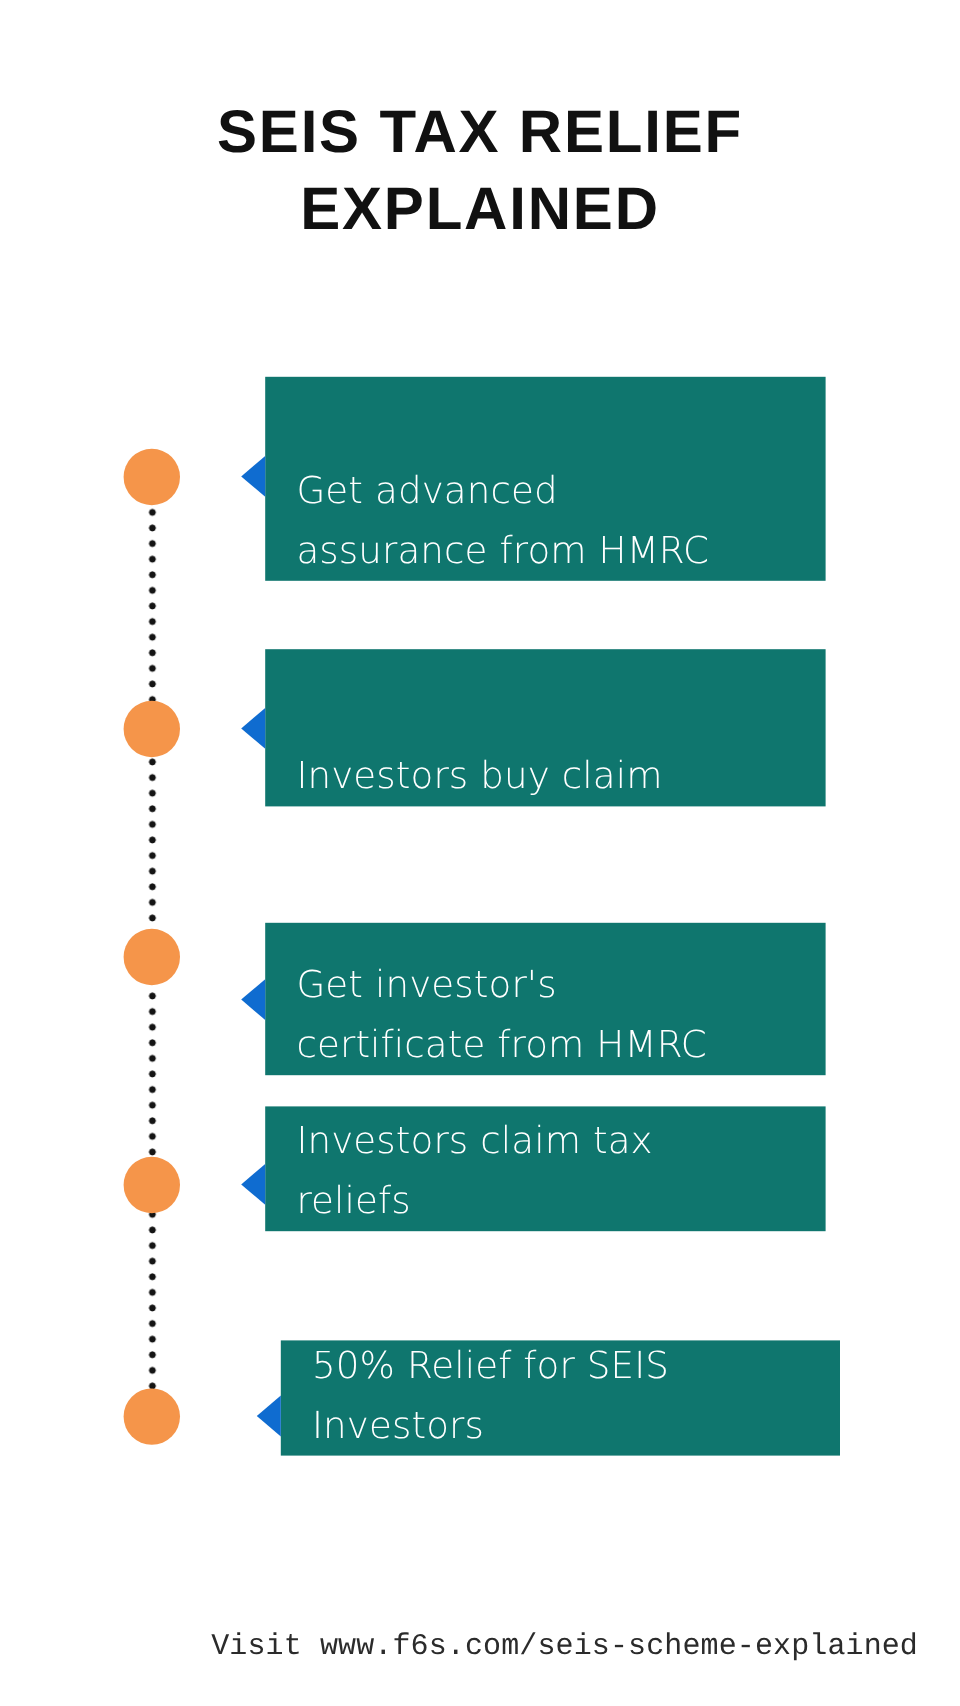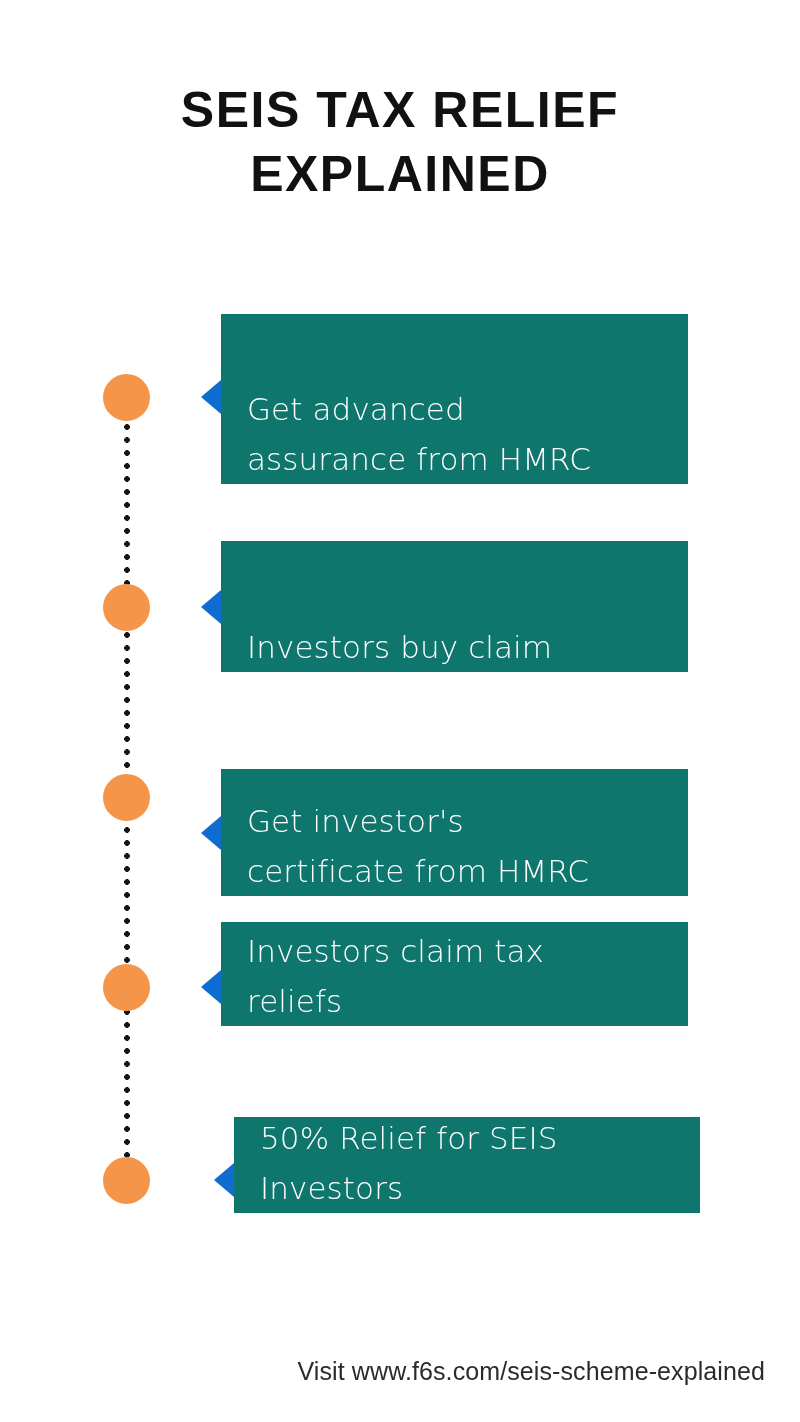--- a/index.html
+++ b/index.html
@@ -92,21 +92,21 @@
   }
 
   
   .footer {
     position: absolute;
     left: 0;
     top: 1357px;
     width: 765px;
     text-align: right;
     color: #2b2b2b;
-    font-family: Liberation Sans, sans-serif;
+    font-family: Liberation Mono, monospace;
     font-weight: 400;
     font-size: 25px;
     letter-spacing: 0.1px;
   }
 </style>
 </head>
 <body>
 
 <div class="title">SEIS TAX RELIEF
 EXPLAINED</div>

